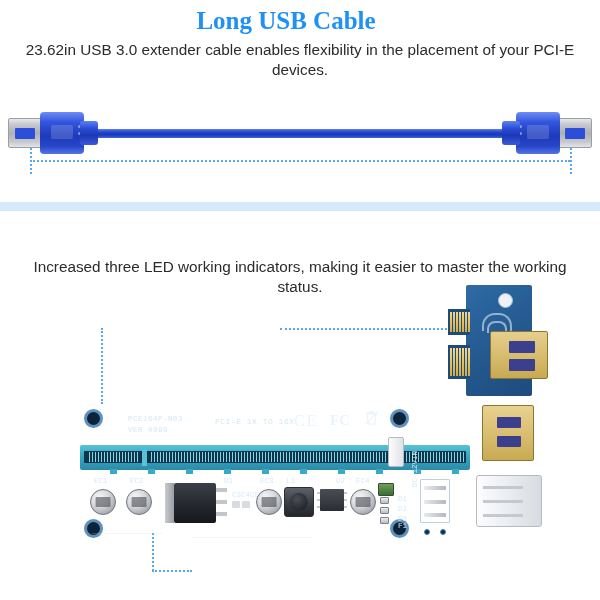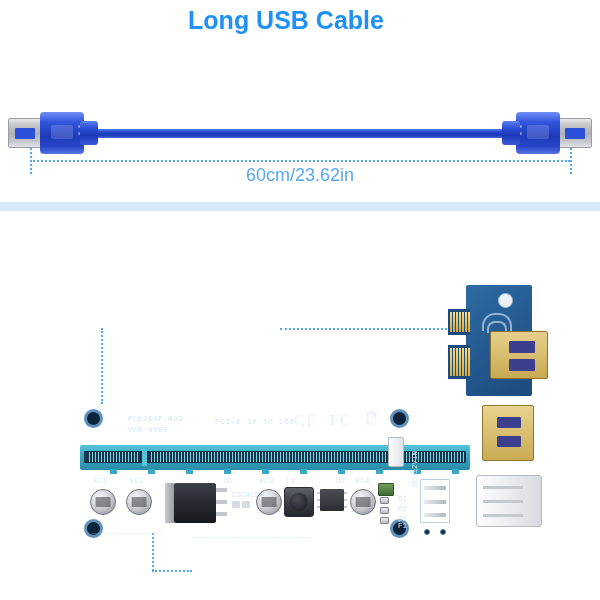--- a/index.html
+++ b/index.html
@@ -31,21 +31,21 @@
     height: 202px;
   }
   .heading {
     text-align: center;
     font-size: 25px;
     font-weight: bold;
     color: #1E90F8;
     letter-spacing: 0px;
     line-height: 1;
   }
-  .s1-heading { position: absolute; left:0; top: 8px; width: 572px; }
+  .s1-heading { position: absolute; left:0; top: 8px; width: 572px; font-family: Liberation Serif, serif; }
   .subtext {
     position: absolute;
     left: 14px;
     width: 572px;
     text-align: center;
     font-size: 15.3px;
     color: #2b2b2b;
     line-height: 1.32;
   }
   .s1-subtext { top: 40px; }
@@ -566,20 +566,21 @@
 </style>
 </head>
 <body>
 
 <div class="page">
 
   <div class="section-one">
 
     <div class="heading s1-heading">Long USB Cable</div>
 
+    <div class="subtext s1-subtext">23.62in USB 3.0 extender cable enables flexibility in the placement of your PCI-E devices.</div>
 
     <div class="cable-wrap">
 
       <div class="cable-cord"></div>
 
       <div class="usb left">
         <div class="metal"></div>
         <div class="hood">
           <div class="logo"></div>
           <div class="dots">
@@ -599,28 +600,28 @@
               <i></i>
           </div>
         </div>
         <div class="relief"></div>
       </div>
     </div>
 
     <div class="measure-tick" style="left:30px;"></div>
     <div class="measure-tick" style="left:570px;"></div>
     <div class="measure-line" style="left:30px; width:540px;"></div>
-    <div class="measure-label">60cm/23.62in</div>
   </div>
 
   <div class="divider"></div>
 
   <div class="section-two">
 
 
+    <div class="subtext s2-subtext">Increased three LED working indicators, making it easier to master the working status.</div>
 
     <div class="lead lead-top"></div>
     <div class="lead-v lead-v-top"></div>
 
     <div class="lead lead-bottom"></div>
     <div class="lead-v lead-v-bottom"></div>
 
     <div class="adapter">
       <div class="pcb"></div>
       <div class="fingers fa">

